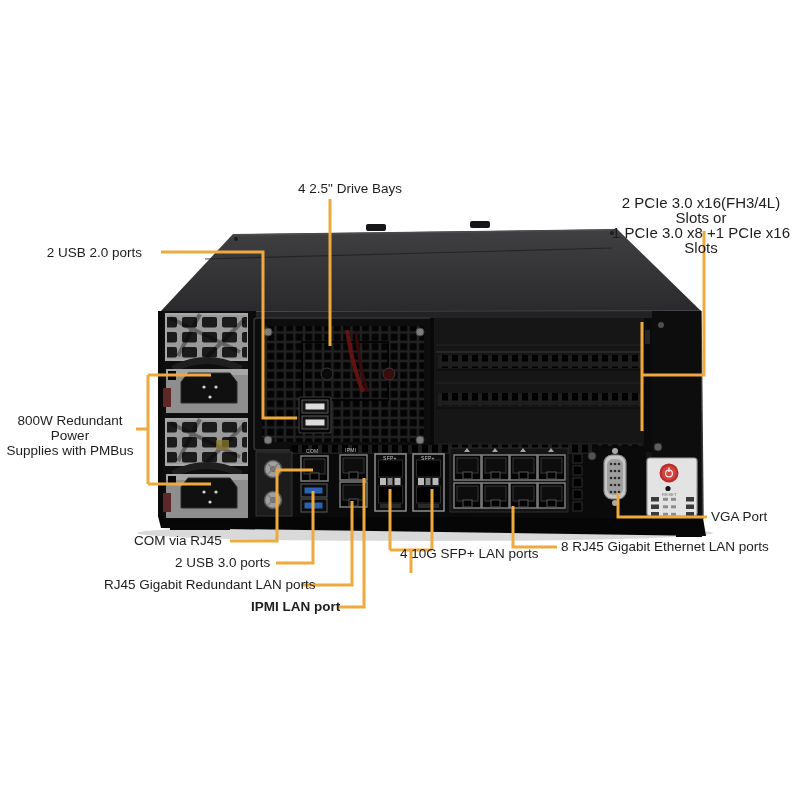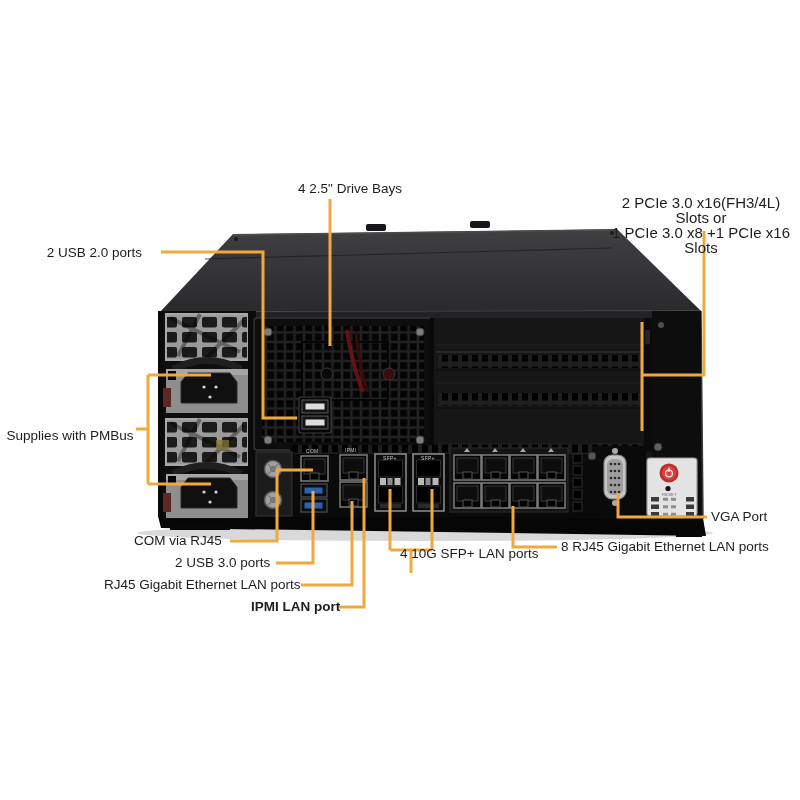--- a/index.html
+++ b/index.html
@@ -282,29 +282,29 @@
   <div class="callout center" style="left:250px;top:181px;width:200px;">4 2.5" Drive Bays</div>
 
   <div class="callout center" style="left:604px;top:195px;width:194px;font-size:15px;">
     <span>2 PCIe 3.0 x16(FH3/4L) Slots or</span><br>
     <span>1 PCIe 3.0 x8 +1 PCIe x16 Slots</span>
   </div>
 
   <div class="callout" style="left:24px;top:245px;width:118px;text-align:right;">2 USB 2.0 ports</div>
 
   <div class="callout center" style="left:0px;top:413px;width:140px;">
-    <br>
+    <span>800W Redundant Power</span><br>
     <span>Supplies with PMBus</span>
   </div>
 
   <div class="callout" style="left:134px;top:533px;">COM via RJ45</div>
 
   <div class="callout" style="left:175px;top:555px;">2 USB 3.0 ports</div>
 
-  <div class="callout" style="left:104px;top:577px;">RJ45 Gigabit Ethernet LAN ports</div>
+  <div class="callout" style="left:104px;top:577px;">RJ45 Gigabit Redundant LAN ports</div>
 
   <div class="callout" style="left:251px;top:599px;font-weight:bold;">IPMI LAN port</div>
 
   <div class="callout" style="left:400px;top:546px;">4 10G SFP+ LAN ports</div>
 
   <div class="callout" style="left:561px;top:539px;">8 RJ45 Gigabit Ethernet LAN ports</div>
 
   <div class="callout" style="left:711px;top:509px;text-align:right;">VGA Port</div>
 
   <div class="micro" style="left:306px;top:449px;">COM</div>

